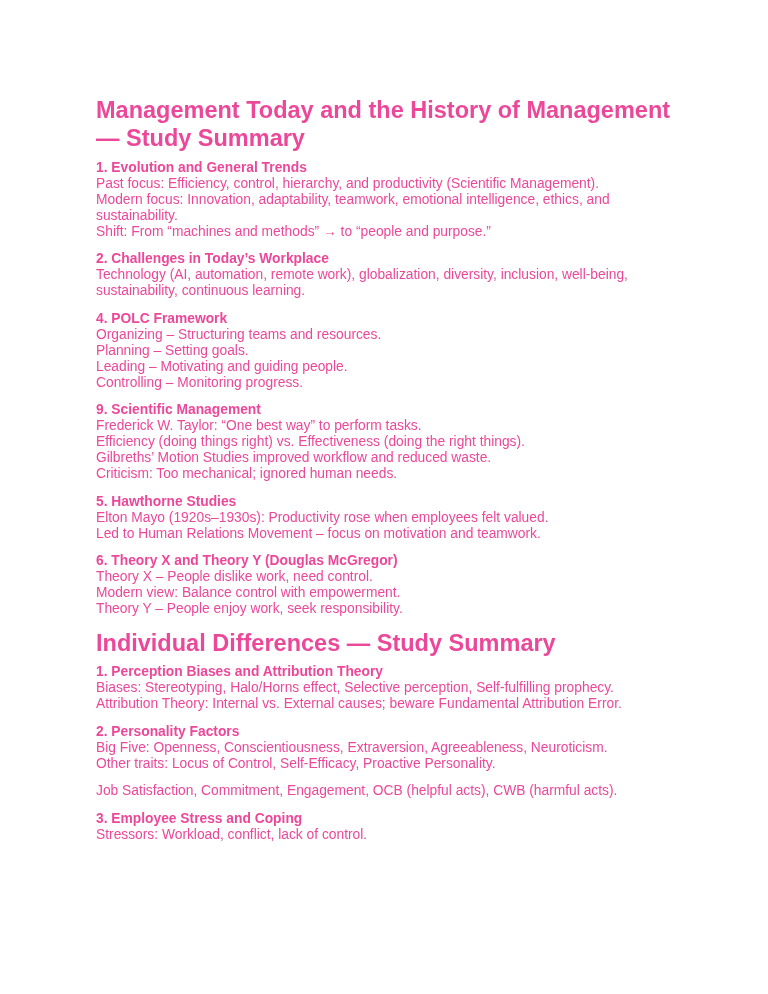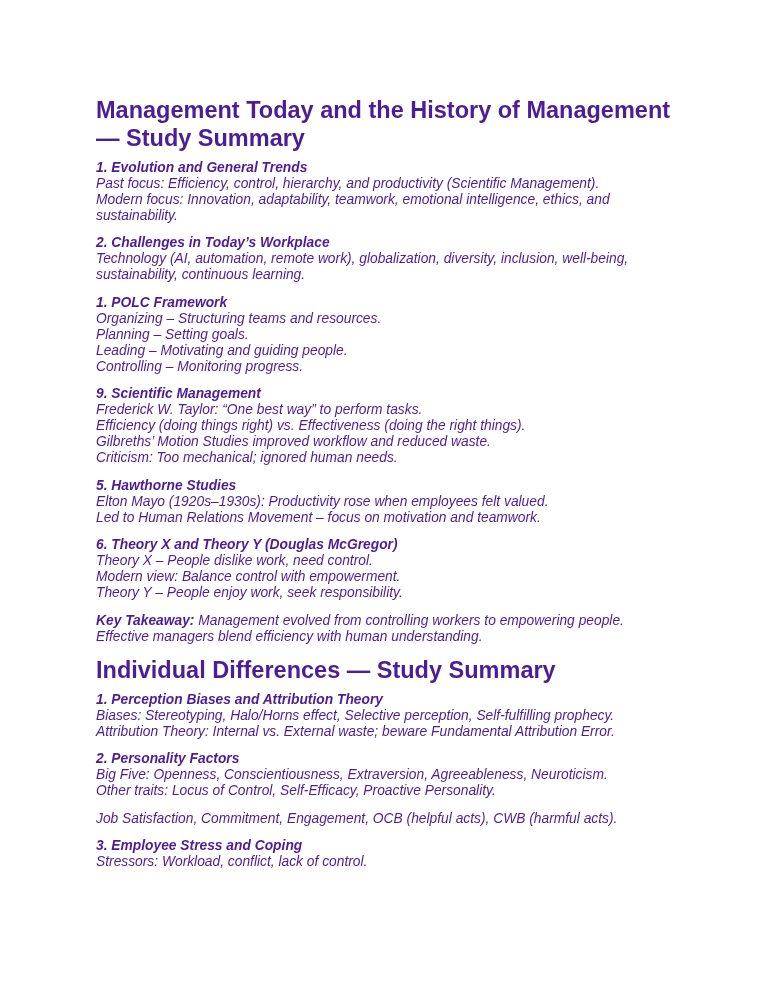--- a/index.html
+++ b/index.html
@@ -12,34 +12,33 @@
     height: 994px;
     overflow: hidden;
   }
   .page {
     box-sizing: border-box;
     width: 768px;
     height: 994px;
     padding: 96px 96px 40px 96px;
     background: #ffffff;
     font-family: "Liberation Sans", sans-serif;
-    color: #4c1d95;
+    color: #ec4899;
   }
   .doc-title {
     font-size: 23.5px;
     font-weight: 700;
     line-height: 28px;
     margin: 10.5px 0 7.5px 0;
   }
   .doc-title:first-child {
     margin-top: 0;
   }
   .block {
     margin: 0 0 11.5px 0;
-    font-style: italic;
   }
   .block-heading,
   .block-line {
     font-size: 13.8px;
     line-height: 16px;
     margin: 0;
   }
   .block-heading {
     font-weight: 700;
   }
@@ -49,27 +48,28 @@
 </style>
 </head>
 <body>
 
 <div class="page">
     <h1 class="doc-title">Management Today and the History of Management — Study Summary</h1>
     <section class="block">
       <p class="block-heading">1. Evolution and General Trends</p>
       <p class="block-line">Past focus: Efficiency, control, hierarchy, and productivity (Scientific Management).</p>
       <p class="block-line">Modern focus: Innovation, adaptability, teamwork, emotional intelligence, ethics, and sustainability.</p>
+      <p class="block-line">Shift: From “machines and methods” → to “people and purpose.”</p>
     </section>
     <section class="block">
       <p class="block-heading">2. Challenges in Today’s Workplace</p>
       <p class="block-line">Technology (AI, automation, remote work), globalization, diversity, inclusion, well-being, sustainability, continuous learning.</p>
     </section>
     <section class="block">
-      <p class="block-heading">1. POLC Framework</p>
+      <p class="block-heading">4. POLC Framework</p>
       <p class="block-line">Organizing – Structuring teams and resources.</p>
       <p class="block-line">Planning – Setting goals.</p>
       <p class="block-line">Leading – Motivating and guiding people.</p>
       <p class="block-line">Controlling – Monitoring progress.</p>
     </section>
     <section class="block">
       <p class="block-heading">9. Scientific Management</p>
       <p class="block-line">Frederick W. Taylor: “One best way” to perform tasks.</p>
       <p class="block-line">Efficiency (doing things right) vs. Effectiveness (doing the right things).</p>
       <p class="block-line">Gilbreths’ Motion Studies improved workflow and reduced waste.</p>
@@ -79,28 +79,25 @@
       <p class="block-heading">5. Hawthorne Studies</p>
       <p class="block-line">Elton Mayo (1920s–1930s): Productivity rose when employees felt valued.</p>
       <p class="block-line">Led to Human Relations Movement – focus on motivation and teamwork.</p>
     </section>
     <section class="block">
       <p class="block-heading">6. Theory X and Theory Y (Douglas McGregor)</p>
       <p class="block-line">Theory X – People dislike work, need control.</p>
       <p class="block-line">Modern view: Balance control with empowerment.</p>
       <p class="block-line">Theory Y – People enjoy work, seek responsibility.</p>
     </section>
-    <section class="block">
-      <p class="block-line"><strong>Key Takeaway:</strong> Management evolved from controlling workers to empowering people. Effective managers blend efficiency with human understanding.</p>
-    </section>
     <h1 class="doc-title">Individual Differences — Study Summary</h1>
     <section class="block">
       <p class="block-heading">1. Perception Biases and Attribution Theory</p>
       <p class="block-line">Biases: Stereotyping, Halo/Horns effect, Selective perception, Self-fulfilling prophecy.</p>
-      <p class="block-line">Attribution Theory: Internal vs. External waste; beware Fundamental Attribution Error.</p>
+      <p class="block-line">Attribution Theory: Internal vs. External causes; beware Fundamental Attribution Error.</p>
     </section>
     <section class="block">
       <p class="block-heading">2. Personality Factors</p>
       <p class="block-line">Big Five: Openness, Conscientiousness, Extraversion, Agreeableness, Neuroticism.</p>
       <p class="block-line">Other traits: Locus of Control, Self-Efficacy, Proactive Personality.</p>
     </section>
     <section class="block">
       <p class="block-line">Job Satisfaction, Commitment, Engagement, OCB (helpful acts), CWB (harmful acts).</p>
     </section>
     <section class="block">

